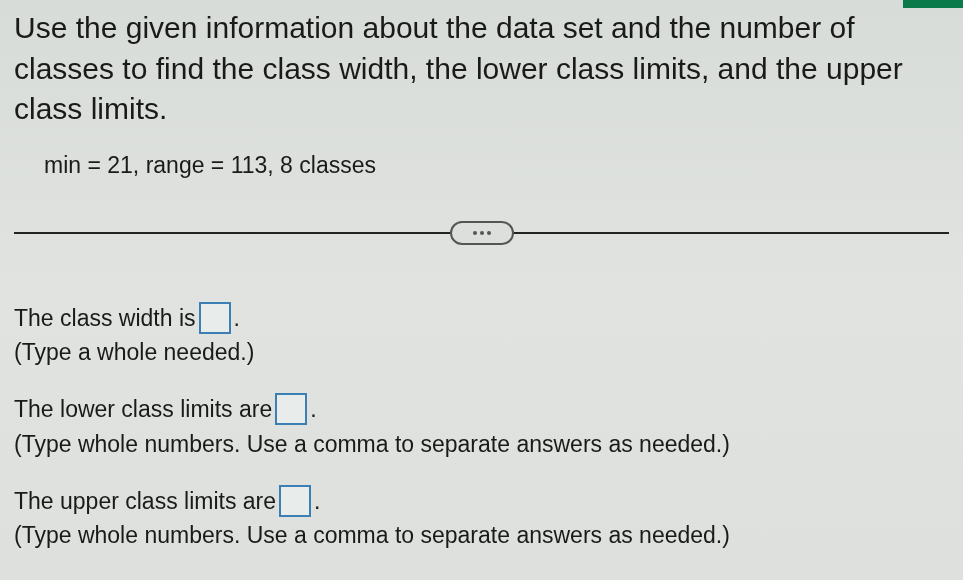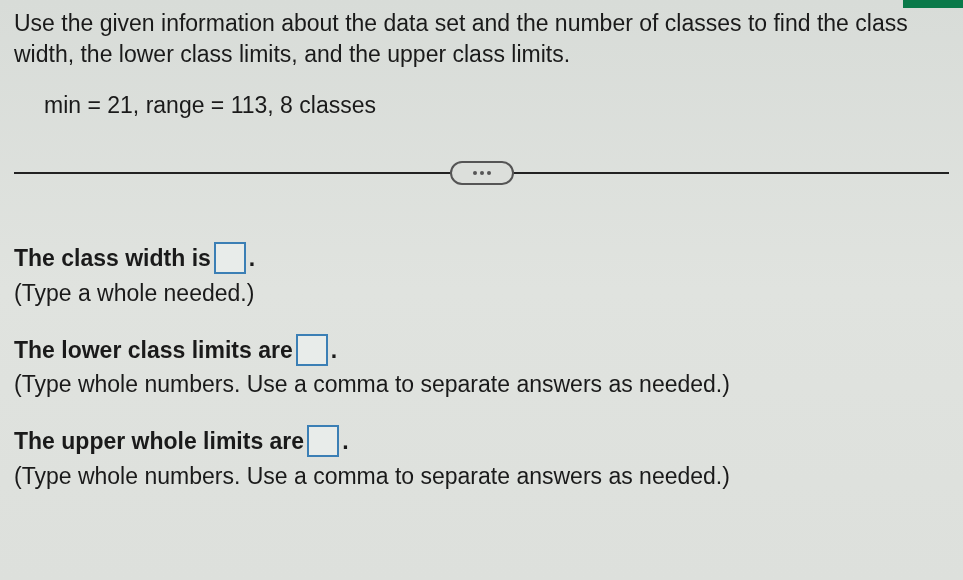--- a/index.html
+++ b/index.html
@@ -19,21 +19,21 @@
     }
     .green-edge {
       position: absolute;
       top: 0;
       right: 0;
       width: 60px;
       height: 8px;
       background: #0a7a4a;
     }
     .instruction {
-      font-size: 23px;
+      font-size: 30px;
       line-height: 1.35;
       margin-bottom: 22px;
       font-weight: 500;
     }
     .given {
       font-size: 23px;
       margin-left: 30px;
       margin-bottom: 42px;
       font-weight: 400;
     }
@@ -68,21 +68,21 @@
     .dot {
       width: 4px;
       height: 4px;
       background: #555;
       border-radius: 50%;
     }
     .question-line {
       font-size: 23px;
       line-height: 1.5;
       margin-bottom: 4px;
-      font-weight: 700;
+      font-weight: 400;
       display: flex;
       align-items: center;
       flex-wrap: wrap;
     }
     .hint {
       font-size: 23px;
       margin-bottom: 26px;
       font-weight: 500;
     }
     .answer-box {
@@ -121,17 +121,17 @@
 <p class="hint">(Type a whole needed.)</p>
 
 <div class="question-line">
   <span>The lower class limits are </span>
   <span class="answer-box"></span>
   <span>.</span>
 </div>
 <p class="hint">(Type whole numbers. Use a comma to separate answers as needed.)</p>
 
 <div class="question-line">
-  <span>The upper whole limits are </span>
+  <span>The upper class limits are </span>
   <span class="answer-box"></span>
   <span>.</span>
 </div>
 <p class="hint">(Type whole numbers. Use a comma to separate answers as needed.)</p>
 
 </body></html>

